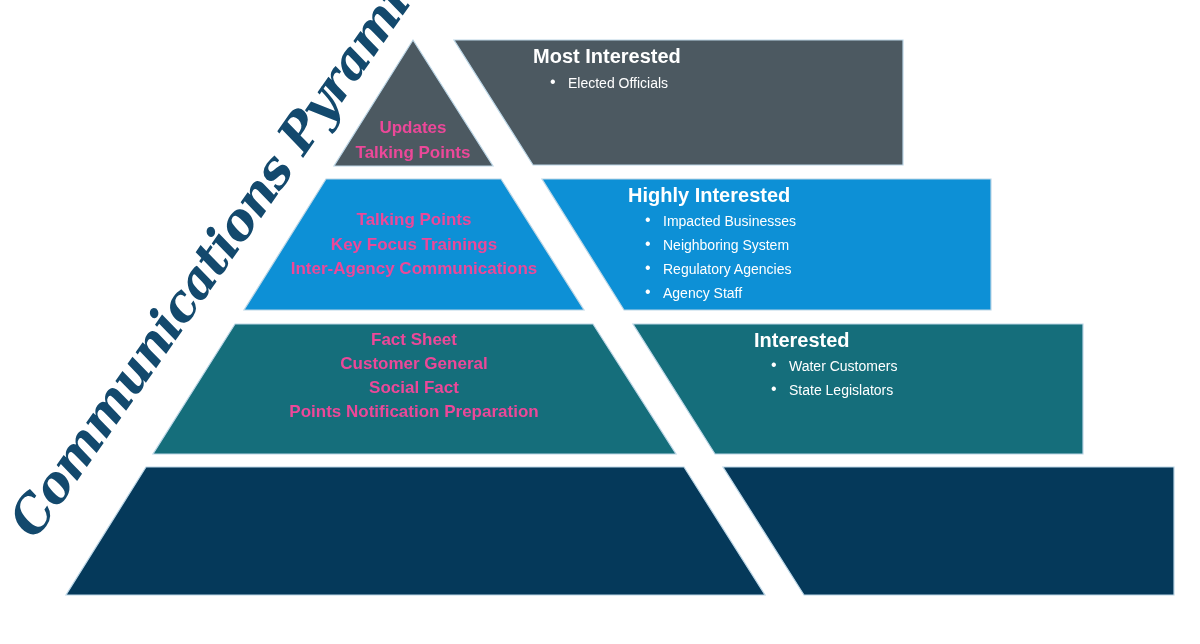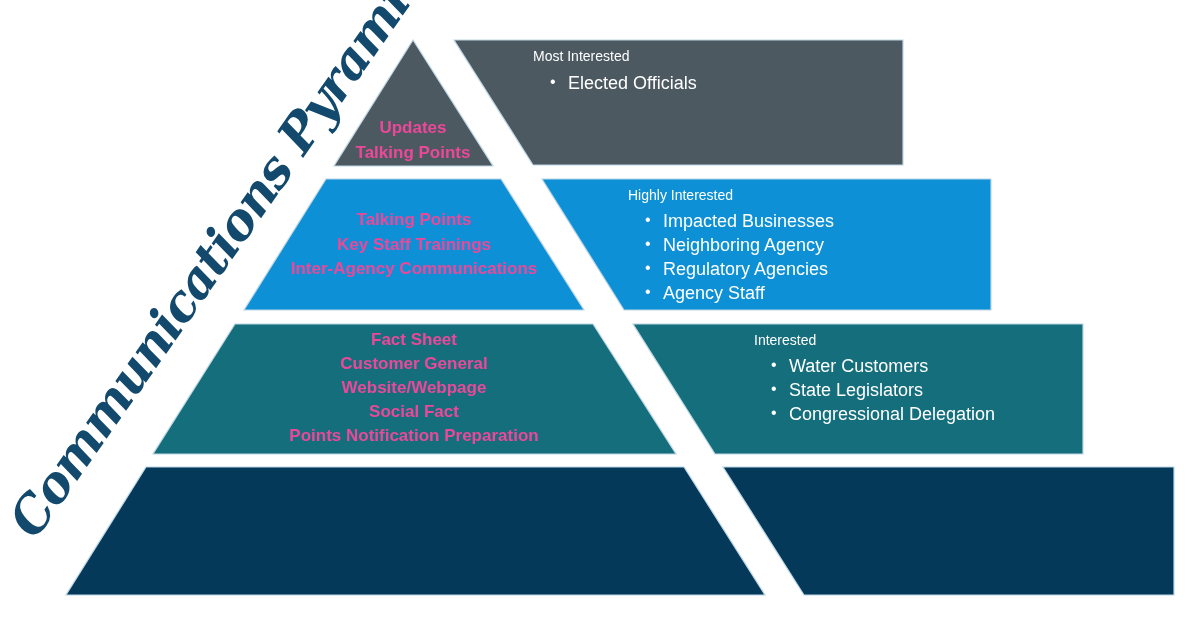--- a/index.html
+++ b/index.html
@@ -29,24 +29,24 @@
   .tools-label.t2{top:208px;}
   .tools-label.t3{top:328px;line-height:24px;}
   .tools-label.t4{top:496px;line-height:24px;}
 
   
   .audience{position:absolute;color:#ffffff;}
   .audience.t1{left:533px;top:45px;width:360px;}
   .audience.t2{left:628px;top:184px;width:360px;}
   .audience.t3{left:718px;top:329px;width:360px;margin-left:36px;}
   .audience.t4{left:810px;top:472px;width:360px;}
-  .audience-heading{font-weight:normal;font-size:14px;line-height:23px;}
+  .audience-heading{font-weight:bold;font-size:20px;line-height:23px;}
   .audience-list{list-style:none;margin:2px 0 0 0;padding:0;}
   .audience-list li{
-    position:relative;padding-left:35px;font-size:18px;line-height:24px;
+    position:relative;padding-left:35px;font-size:14px;line-height:24px;
   }
   .audience-list li::before{
     content:"\2022";position:absolute;left:17px;top:-1px;font-size:16px;
   }
   .audience.t1 .audience-list li{line-height:26px;}
   .audience.t4 .audience-list li{line-height:26px;}
 </style>
 </head>
 <body>
 
@@ -68,51 +68,49 @@
   </svg>
 
   <div class="diagram-title">Communications Pyramid</div>
 
   <div class="tools-label t1">
       <div>Updates</div>
       <div>Talking Points</div>
     </div>
   <div class="tools-label t2">
       <div>Talking Points</div>
-      <div>Key Staff Trainings</div>
+      <div>Key Focus Trainings</div>
       <div>Inter-Agency Communications</div>
     </div>
   <div class="tools-label t3">
       <div>Fact Sheet</div>
       <div>Customer General</div>
-      <div>Website/Webpage</div>
       <div>Social Fact</div>
       <div>Points Notification Preparation</div>
     </div>
 
   <div class="audience t1">
     <div class="audience-heading">Most Interested</div>
     <ul class="audience-list">
         <li>Elected Officials</li>
       </ul>
   </div>
 
   <div class="audience t2">
     <div class="audience-heading">Highly Interested</div>
     <ul class="audience-list">
         <li>Impacted Businesses</li>
-        <li>Neighboring Agency</li>
+        <li>Neighboring System</li>
         <li>Regulatory Agencies</li>
         <li>Agency Staff</li>
       </ul>
   </div>
 
   <div class="audience t3">
     <div class="audience-heading">Interested</div>
     <ul class="audience-list">
         <li>Water Customers</li>
         <li>State Legislators</li>
-        <li>Congressional Delegation</li>
       </ul>
   </div>
 
 
 </div>
 
 </body></html>

